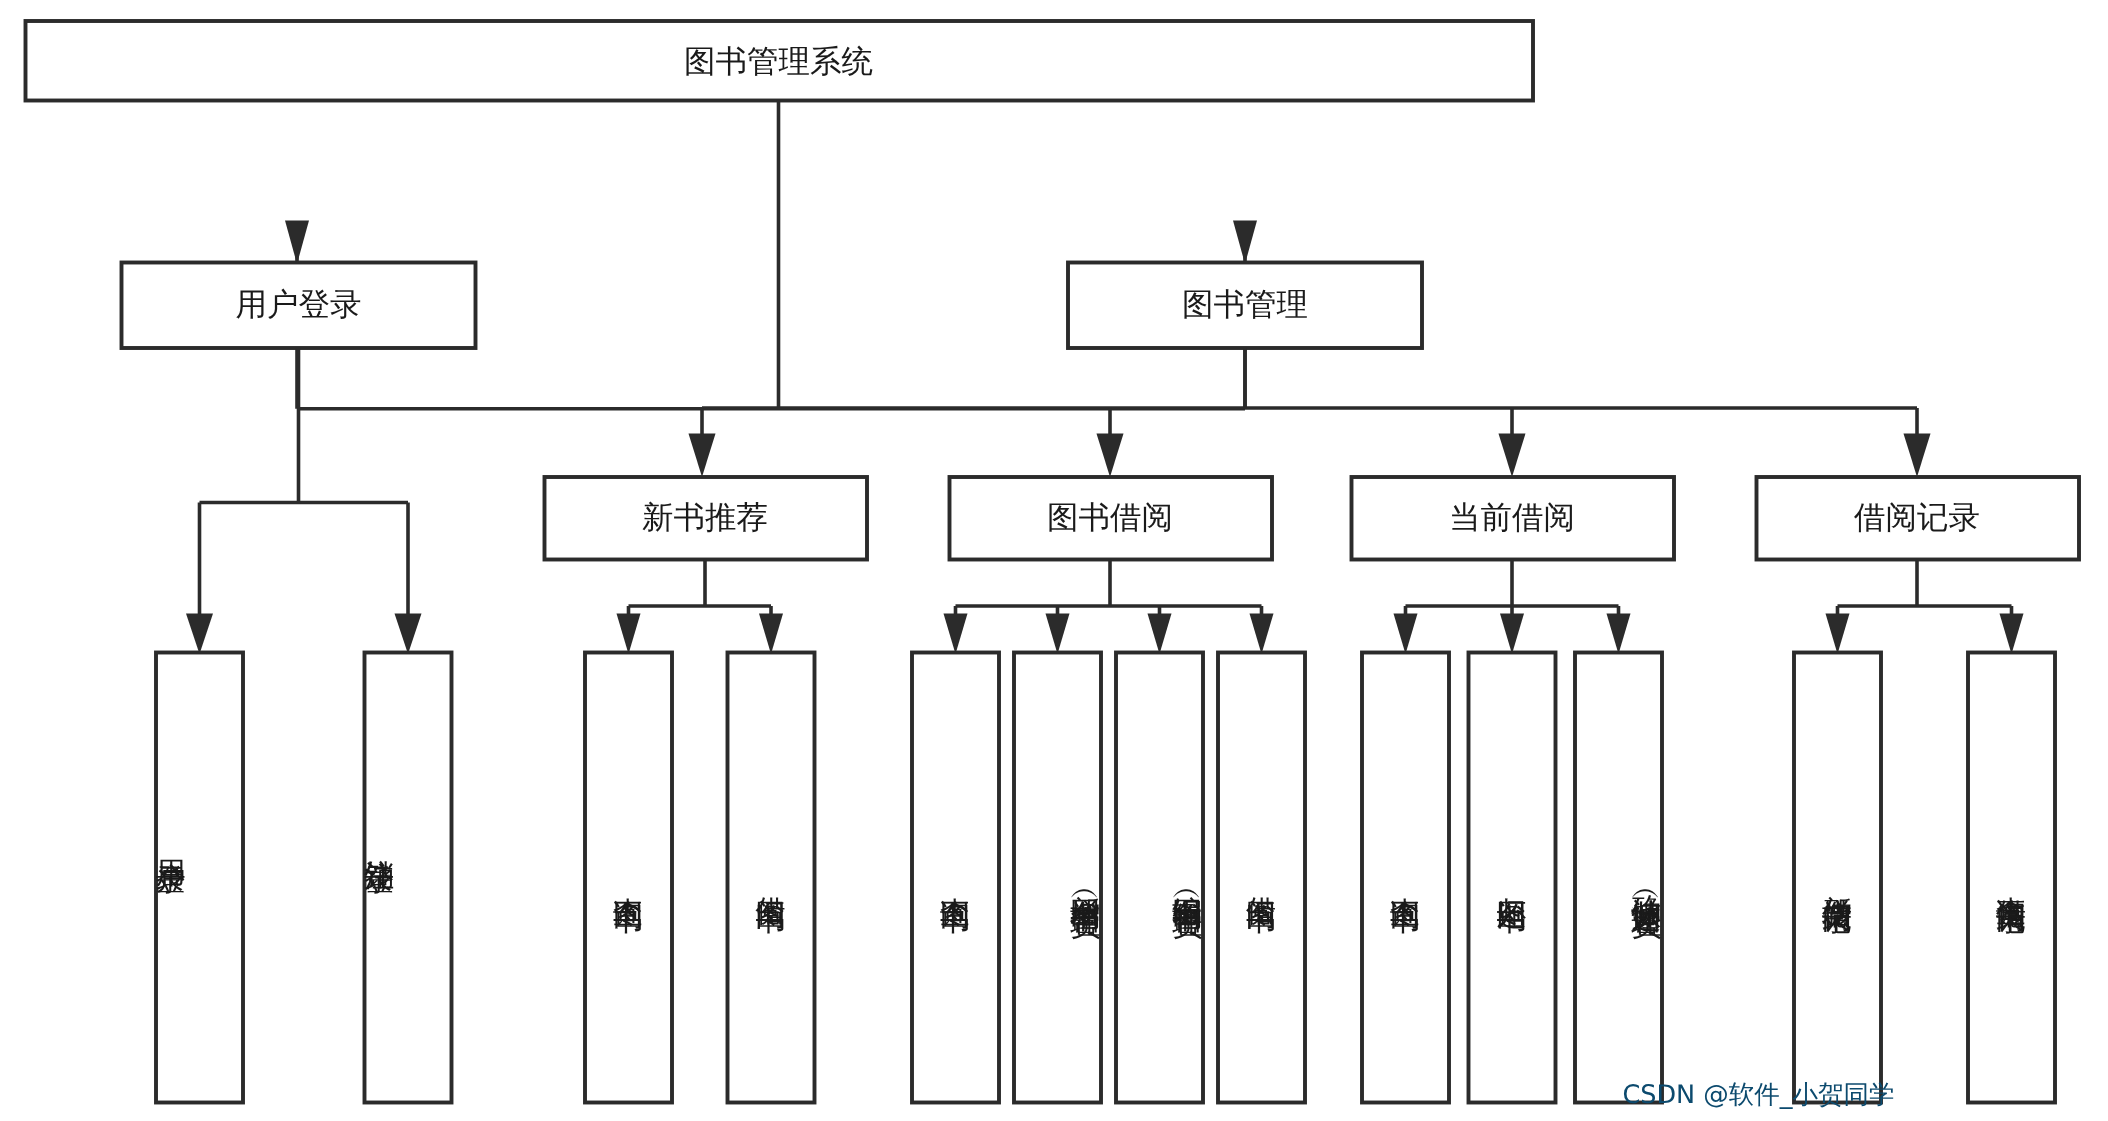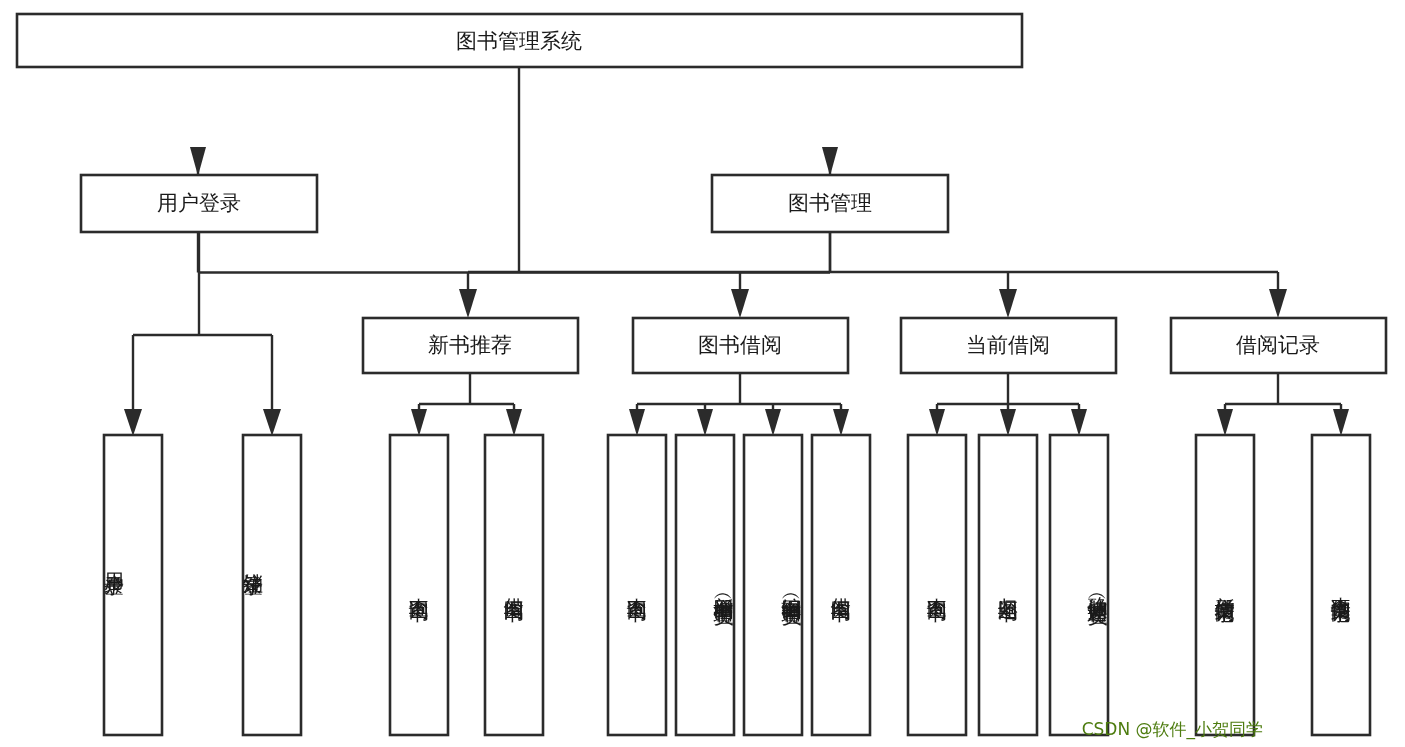--- a/index.html
+++ b/index.html
@@ -59,21 +59,21 @@
     letter-spacing: 1.5px;
     white-space: nowrap;
     pointer-events: none;
   }
   .watermark {
     position: absolute;
     right: 8px;
     bottom: 6px;
     font-family: "DejaVu Sans", "Liberation Sans", sans-serif;
     font-size: 17px;
-    color: #4d7c0f;
+    color: #0c4a6e;
     white-space: nowrap;
   }
 </style>
 </head>
 <body>
 
 <div id="diagram-root">
 
   <svg class="diagram-svg" viewBox="0 0 1405 747">
 

